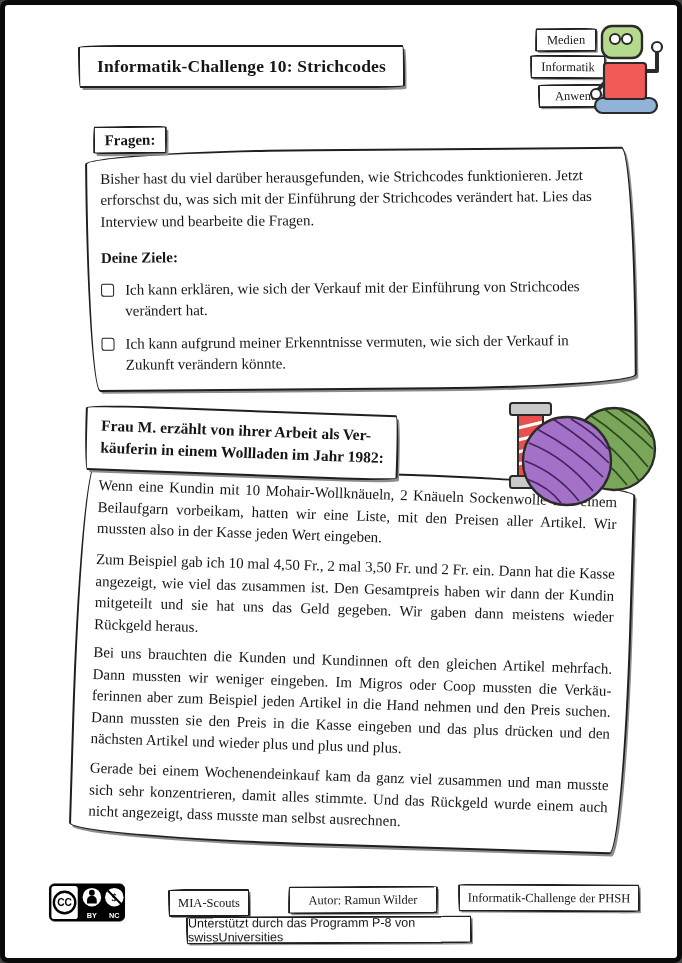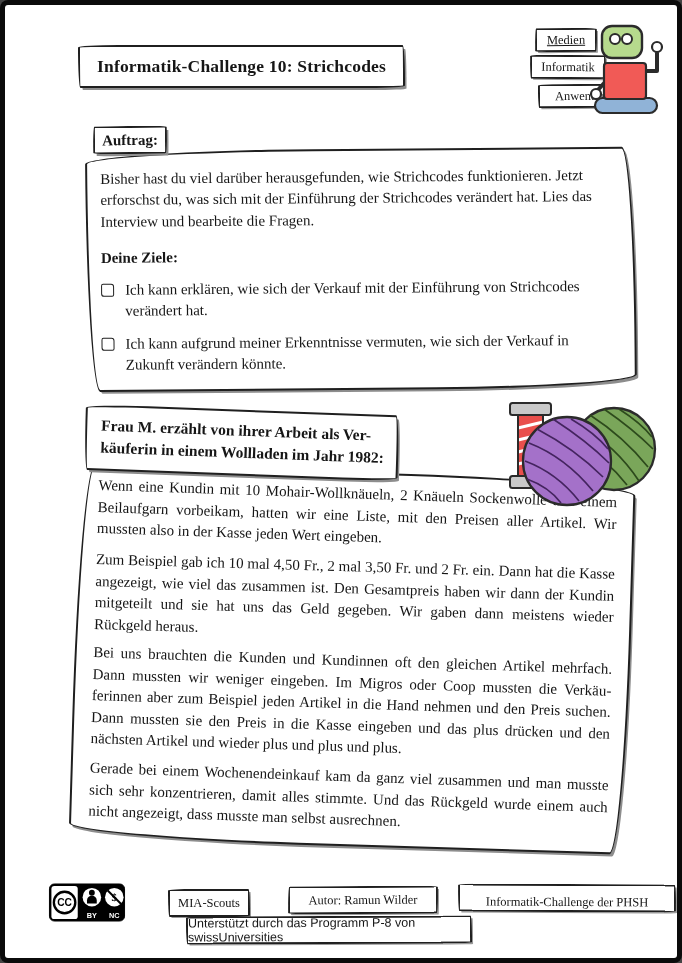--- a/index.html
+++ b/index.html
@@ -34,21 +34,21 @@
     left:73px; top:40px; width:327px; height:43px;
     display:flex; align-items:center; justify-content:center;
     font-size:17.5px; font-weight:bold; letter-spacing:.2px;font-family:Liberation Serif, serif;
   }
   .badge {
     position:absolute; height:24px;
     display:flex; align-items:center; justify-content:center;
     font-size:12.5px;
     box-shadow:2px 2px 0 -1px #999;
   }
-  .badge-medien     { left:530px; top:23px;  width:62px; transform:rotate(-.6deg);text-decoration:underline; }
+  .badge-medien     { left:530px; top:23px;  width:62px; transform:rotate(-.6deg); }
   .badge-informatik { left:503px; top:50px;  width:76px; transform:rotate(.5deg);margin-left:22px; }
   .badge-anwendung  { left:533px; top:79px;  width:80px; transform:rotate(-.4deg);justify-content:flex-end; }
   .robot { left:584px; top:18px; width:76px; height:92px; }
 
   .auftrag-label {
     left:88px; top:121px; width:74px; height:28px; z-index:3;
     display:flex; align-items:center; justify-content:center;
     font-size:15px; font-weight:bold; transform:rotate(-.8deg);
   }
   .auftrag-box {
@@ -87,21 +87,21 @@
 
   .footer-box {
     position:absolute;
     display:flex; align-items:center; justify-content:center;
     font-size:12.5px;
     box-shadow:2px 2px 0 -1px #999;
   }
   .cc-badge   { left:43px;  top:877px; width:78px; height:41px; }
   .box-mia    { left:163px; top:884px; width:82px;  height:28px; }
   .box-autor  { left:283px; top:881px; width:150px; height:28px; transform:rotate(-.4deg); }
-  .box-phsh   { left:453px; top:879px; width:218px; height:28px; transform:rotate(.3deg);align-items:flex-end; }
+  .box-phsh   { left:453px; top:879px; width:182px; height:28px; transform:rotate(.3deg); }
   .box-support{
     left:181px; top:911px; width:286px; height:28px;
     font-family:"Liberation Sans","DejaVu Sans",sans-serif; font-size:12.5px;
     transform:rotate(-.25deg);
   }
 </style>
 </head>
 <body>
 
 <div class="frame">
@@ -133,21 +133,21 @@
       <rect x="6" y="75" width="62" height="15" rx="7.5" stroke="#2b2b2b" stroke-width="2.2" fill="#90b3d7"></rect>
 
       <rect x="15" y="40" width="42" height="36" rx="3" stroke="#2b2b2b" stroke-width="2.2" fill="#f15a56"></rect>
 
       <rect x="13" y="3" width="40" height="32" rx="10" stroke="#2b2b2b" stroke-width="2.4" fill="#b6da8d"></rect>
       <circle cx="26" cy="16" r="5" fill="#fff" stroke="#2b2b2b" stroke-width="2"></circle>
       <circle cx="38" cy="16" r="5" fill="#fff" stroke="#2b2b2b" stroke-width="2"></circle>
     </svg>
 
     <div class="abs sketch r2 auftrag-label">
-      <span>Auftrag:</span>
+      <span>Fragen:</span>
     </div>
     <div class="abs sketch r1 auftrag-box">
       <p>Bisher hast du viel darüber herausgefunden, wie Strichcodes funktionieren. Jetzt erforschst du, was sich mit der Einführung der Strichcodes verändert hat. Lies das Interview und bearbeite die Fragen.</p>
       <div class="goals-heading">Deine Ziele:</div>
       <div class="goal-item">
         <span class="goal-checkbox"></span>
         <span>Ich kann erklären, wie sich der Verkauf mit der Einführung von Strichcodes verändert hat.</span>
       </div>
       <div class="goal-item">
         <span class="goal-checkbox"></span>

